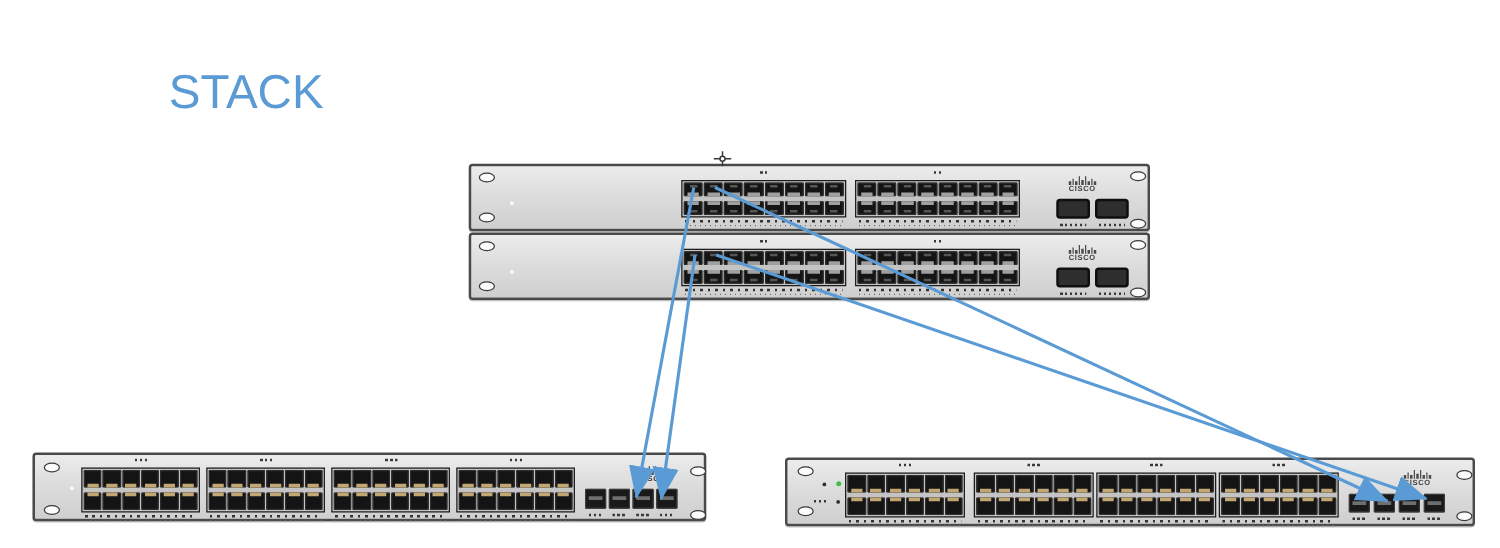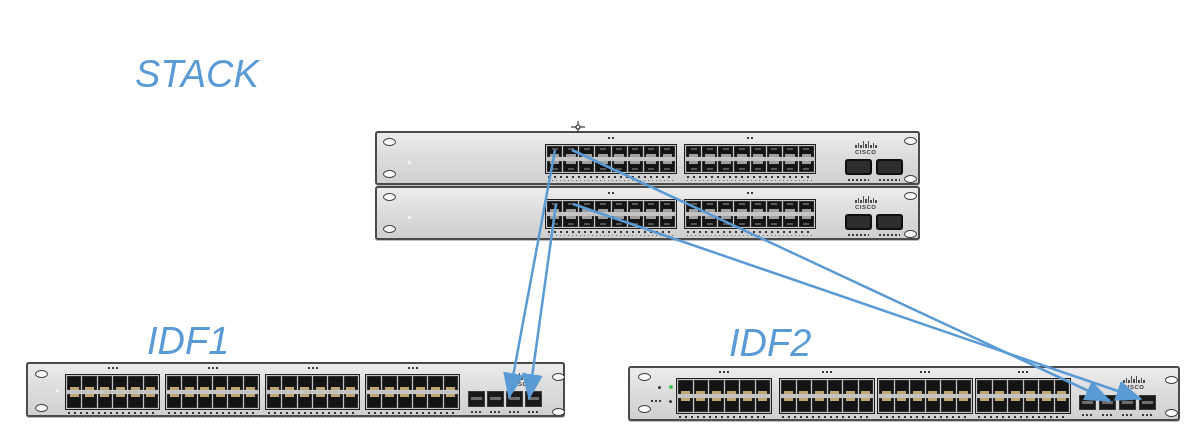--- a/index.html
+++ b/index.html
@@ -1,19 +1,19 @@
 <!DOCTYPE html>
 <html><head>
 <meta charset="utf-8">
 <style>
   html,body{margin:0;padding:0;background:#ffffff;}
   .stage{position:relative;width:1200px;height:438px;background:#ffffff;overflow:hidden;
          font-family:"Liberation Sans",sans-serif;}
   #switches,#labels{position:absolute;inset:0;}
-  #labels{z-index:2;font-style:italic;}
+  #labels{z-index:2;}
   .links{position:absolute;left:0;top:0;z-index:3;pointer-events:none;}
 
   .dlabel{position:absolute;line-height:1;white-space:nowrap;font-weight:400;}
 
   .sw{position:absolute;box-sizing:border-box;border:2px solid #4a4a4a;border-radius:3px;
       background:linear-gradient(180deg,#ececec 0%,#dddddd 45%,#cfcfcf 100%);
       box-shadow:0 1px 0 rgba(0,0,0,0.25);}
   .hole{position:absolute;width:13px;height:8px;background:#fcfcfc;border:1.5px solid #3c3c3c;
         border-radius:50%;box-sizing:border-box;}
   .led{position:absolute;border-radius:50%;}
@@ -379,22 +379,20 @@
             <i style="height: 3px;"></i>
             <i style="height: 5px;"></i>
             <i style="height: 3px;"></i>
           </div>
           <div class="txt">CISCO</div>
         </div>
       </div>
     </div>
   <div id="labels">
       <div class="dlabel" style="color: rgb(91, 155, 213); font-size: 38px; left: 135px; top: 55px;">STACK</div>
-      <div class="dlabel" style="color: rgb(91, 155, 213); font-size: 38px; left: 147px; top: 322px;">IDF1</div>
-      <div class="dlabel" style="color: rgb(91, 155, 213); font-size: 38px; left: 729px; top: 324px;">IDF2</div>
     </div>
   <svg id="links" class="links" width="1200" height="438">
       <defs>
         <marker id="arrow" viewBox="0 0 10 8" refX="9.5" refY="4" markerWidth="10.5" markerHeight="8.5" orient="auto" markerUnits="strokeWidth">
           <path d="M0,0 L10,4 L0,8 Z" fill="#5B9BD5"></path>
         </marker>
       </defs>
       <line x1="555" y1="150" x2="509" y2="398" stroke="#5B9BD5" stroke-width="2.5" marker-end="url(#arrow)"></line>
       <line x1="556" y1="204" x2="529" y2="399" stroke="#5B9BD5" stroke-width="2.5" marker-end="url(#arrow)"></line>
       <line x1="572" y1="150" x2="1110" y2="401" stroke="#5B9BD5" stroke-width="2.5" marker-end="url(#arrow)"></line>

